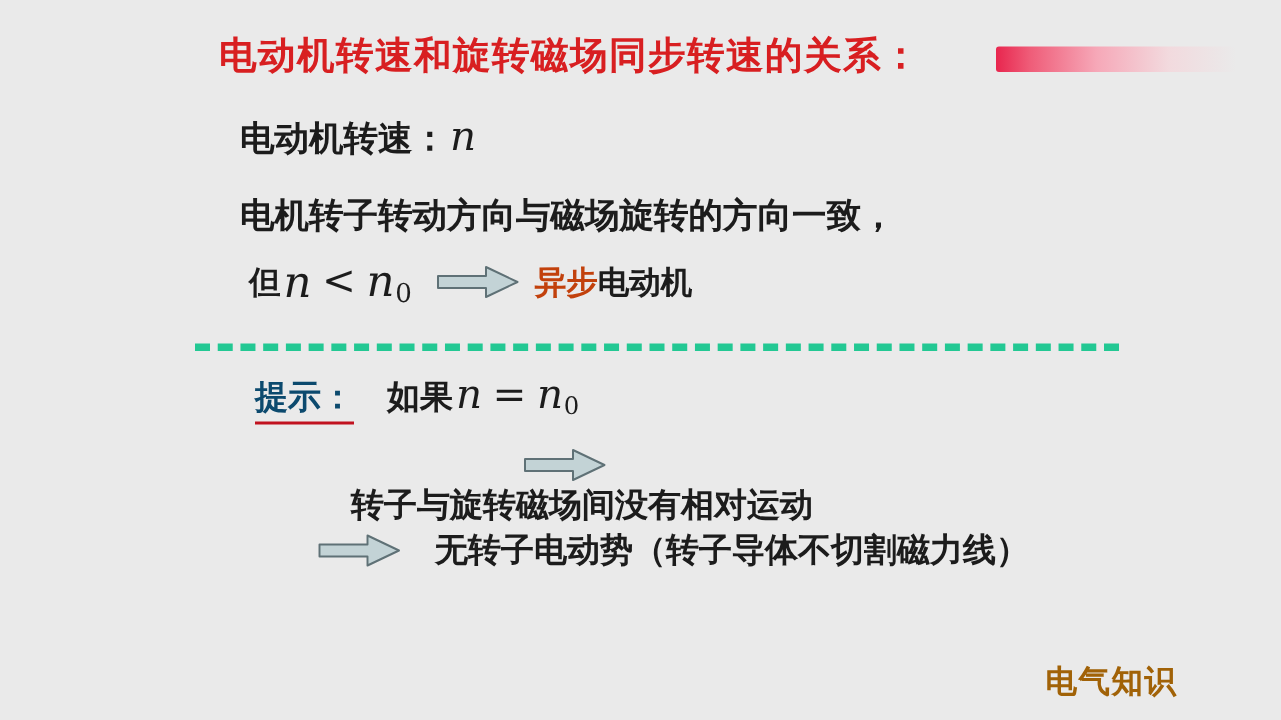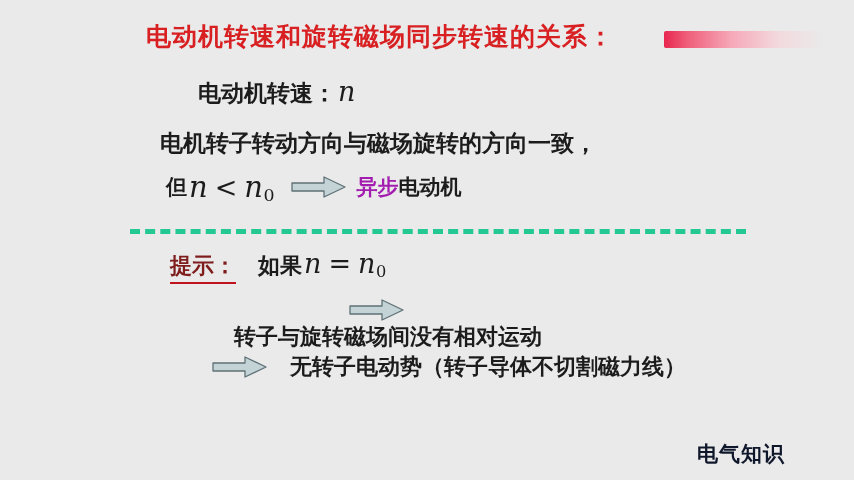--- a/index.html
+++ b/index.html
@@ -47,21 +47,20 @@
     position: absolute;
     white-space: nowrap;
     color: #1c1c1c;
     font-family: "Liberation Serif", "DejaVu Serif", serif;
   }
   .l-motor-speed {
     left: 160px;
     top: 76px;
     font-size: 23px;
     font-weight: bold;
-    margin-left: 38px;
   }
   .l-dir {
     left: 160px;
     top: 128px;
     font-size: 23px;
     font-weight: bold;
     font-family: Liberation Serif, serif;
   }
   .l-but {
     left: 166px;
@@ -97,28 +96,28 @@
   }
   .op {
     font-family: "DejaVu Serif", "Liberation Serif", serif;
     font-style: italic;
     font-weight: normal;
     font-size: 27px;
     padding: 0 5px;
   }
 
   .hint-label {
-    color: #7f1d1d;
+    color: #0c4a6e;
     border-bottom: 2px solid #c1121f;
     padding-bottom: 1px;
     margin-right: 2px;
   }
   .hint-rest { margin-left: 20px; }
 
-  .blue { color: #a21caf; }
+  .blue { color: #c2410c; }
 
   
   .arrow {
     display: inline-block;
     vertical-align: middle;
     flex: none;
   }
   .arrow svg { display: block; }
 
   
@@ -149,21 +148,21 @@
   .bullet .btext2 { margin-left: 16px; }
   .bullet .arrow-mid { margin-left: 16px; }
 
   
   .watermark {
     position: absolute;
     left: 697px;
     top: 440px;
     font-size: 21px;
     font-weight: bold;
-    color: #0f172a;
+    color: #a16207;
     letter-spacing: 1px;
     font-family: "Liberation Serif", "DejaVu Serif", serif;
     white-space: nowrap;
   }
 </style>
 </head>
 <body>
 
 <div class="slide">
 

